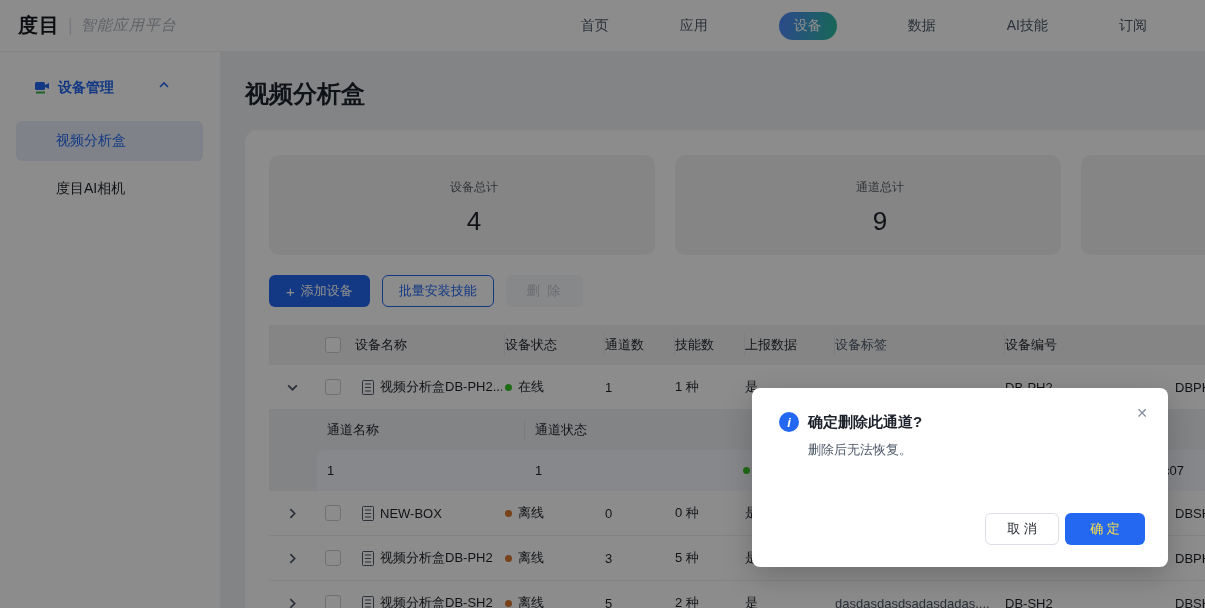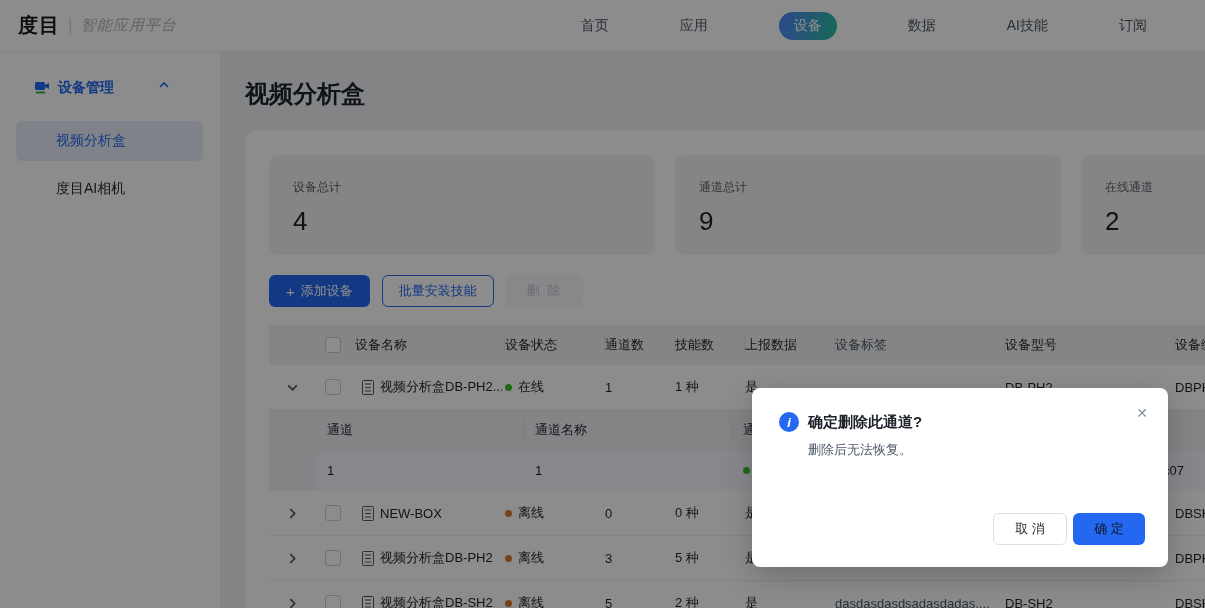--- a/index.html
+++ b/index.html
@@ -25,21 +25,21 @@
   .side-item { height:40px; margin:0 17px 8px 16px; border-radius:6px; display:flex; align-items:center; padding-left:40px; font-size:14px; color:#1f2329; cursor:pointer; }
   .side-item.active { background:#e8eef9; color:#2468f2; }
 
   .main { flex:1 1 auto; padding:26px 0 0 25px; }
   .page-title { font-size:24px; font-weight:600; line-height:32px; color:#1d2129; margin-bottom:20px; }
 
   .panel { background:#fff; border-radius:12px; width:1090px; padding:25px 0 0 24px; height:100%; }
 
   
   .stats { display:flex; gap:20px; margin-bottom:20px; }
-  .stat-card { width:386px; height:100px; background:#f2f3f5; border-radius:10px; padding:24px 0 0 24px; flex:0 0 auto; }
+  .stat-card { width:386px; height:100px; background:#f2f3f5; border-radius:10px; padding:24px 0 0 24px; flex:0 0 auto;text-align:center; }
   .stat-label { font-size:12px; color:#5a6066; margin-bottom:10px; }
   .stat-value { font-size:26px; font-weight:500; color:#1d2129; }
 
   
   .toolbar { display:flex; gap:12px; margin-bottom:18px; }
   .btn { height:32px; border-radius:6px; font-size:13px; display:inline-flex; align-items:center; justify-content:center; cursor:pointer; border:1px solid transparent; font-family:inherit; }
   .btn-primary { background:#2468f2; color:#fff; padding:0 16px; }
   .btn-primary .plus { font-size:15px; margin-right:6px; font-weight:400; }
   .btn-outline { background:#fff; color:#2468f2; border-color:#2468f2; padding:0 16px; }
   .btn-disabled { background:#f6f7f9; color:#c2c6cc; padding:0 20px; cursor:not-allowed; letter-spacing:2px; }
@@ -74,21 +74,21 @@
   
   .overlay { position:absolute; inset:0; background:rgba(0,0,0,0.45); z-index:10; }
   .modal { position:absolute; left:752px; top:388px; width:416px; height:179px; background:#fff; border-radius:8px; box-shadow:0 10px 30px rgba(0,0,0,.2); z-index:20; }
   .modal-head { display:flex; align-items:center; padding:24px 0 0 27px; }
   .info-icon { width:20px; height:20px; border-radius:50%; background:#2468f2; color:#fff; font-size:13px; font-weight:700; display:flex; align-items:center; justify-content:center; font-style:italic; flex:0 0 auto; }
   .modal-title { font-size:15px; font-weight:700; color:#1d2129; margin-left:9px; }
   .modal-close { position:absolute; top:18px; right:20px; color:#86909c; font-size:14px; cursor:pointer; line-height:1; }
   .modal-body { padding:9px 11px 0 56px; font-size:13px; color:#4e5969; }
   .modal-foot { position:absolute; right:23px; bottom:22px; display:flex; gap:6px;margin-left:25px; }
   .btn-cancel { background:#fff; border:1px solid #dcdfe6; color:#1d2129; width:74px; }
-  .btn-confirm { background:#2468f2; color:#0f172a; width:72px; }
+  .btn-confirm { background:#2468f2; color:#fde047; width:80px; }
 </style>
 </head>
 <body>
 
 <header class="topbar">
   <div class="brand">
     <span class="brand-name">度目</span>
     <span class="brand-div">|</span>
     <span class="brand-sub">智能应用平台</span>
   </div>
@@ -163,21 +163,20 @@
           <div class="td c-exp"></div>
           <div class="td c-chk">
               <span class="checkbox"></span>
             </div>
           <div class="td c-name">设备名称</div>
           <div class="td c-status">设备状态</div>
           <div class="td c-ch">通道数</div>
           <div class="td c-sk">技能数</div>
           <div class="td c-rep">上报数据</div>
           <div class="td c-tag">设备标签</div>
-          <div class="td c-model">设备型号</div>
           <div class="td c-serial">设备编号</div>
         </div>
 
         <div class="tr row">
           <div class="td c-exp">
               <span class="chev">
                 <svg width="13" height="13" viewBox="0 0 12 12">
                   <polyline points="2,4 6,8 10,4" fill="none" stroke="#4e5969" stroke-width="1.6"></polyline>
                 </svg>
               </span>
@@ -203,21 +202,20 @@
           <div class="td c-ch">1</div>
           <div class="td c-sk">1 种</div>
           <div class="td c-rep">是</div>
           <div class="td c-tag"></div>
           <div class="td c-model">DB-PH2</div>
           <div class="td c-serial">DBPH</div>
         </div>
 
         <div class="expanded">
           <div class="sub-head">
-            <div class="sub-td">通道</div>
             <div class="sub-td">通道名称</div>
             <div class="sub-td">通道状态</div>
           </div>
           <div class="sub-row">
             <div class="sub-td">1</div>
             <div class="sub-td">1</div>
             <div class="sub-td">
                 <span class="dot online"></span>
               </div>
             <span class="sub-serial">c07</span>

